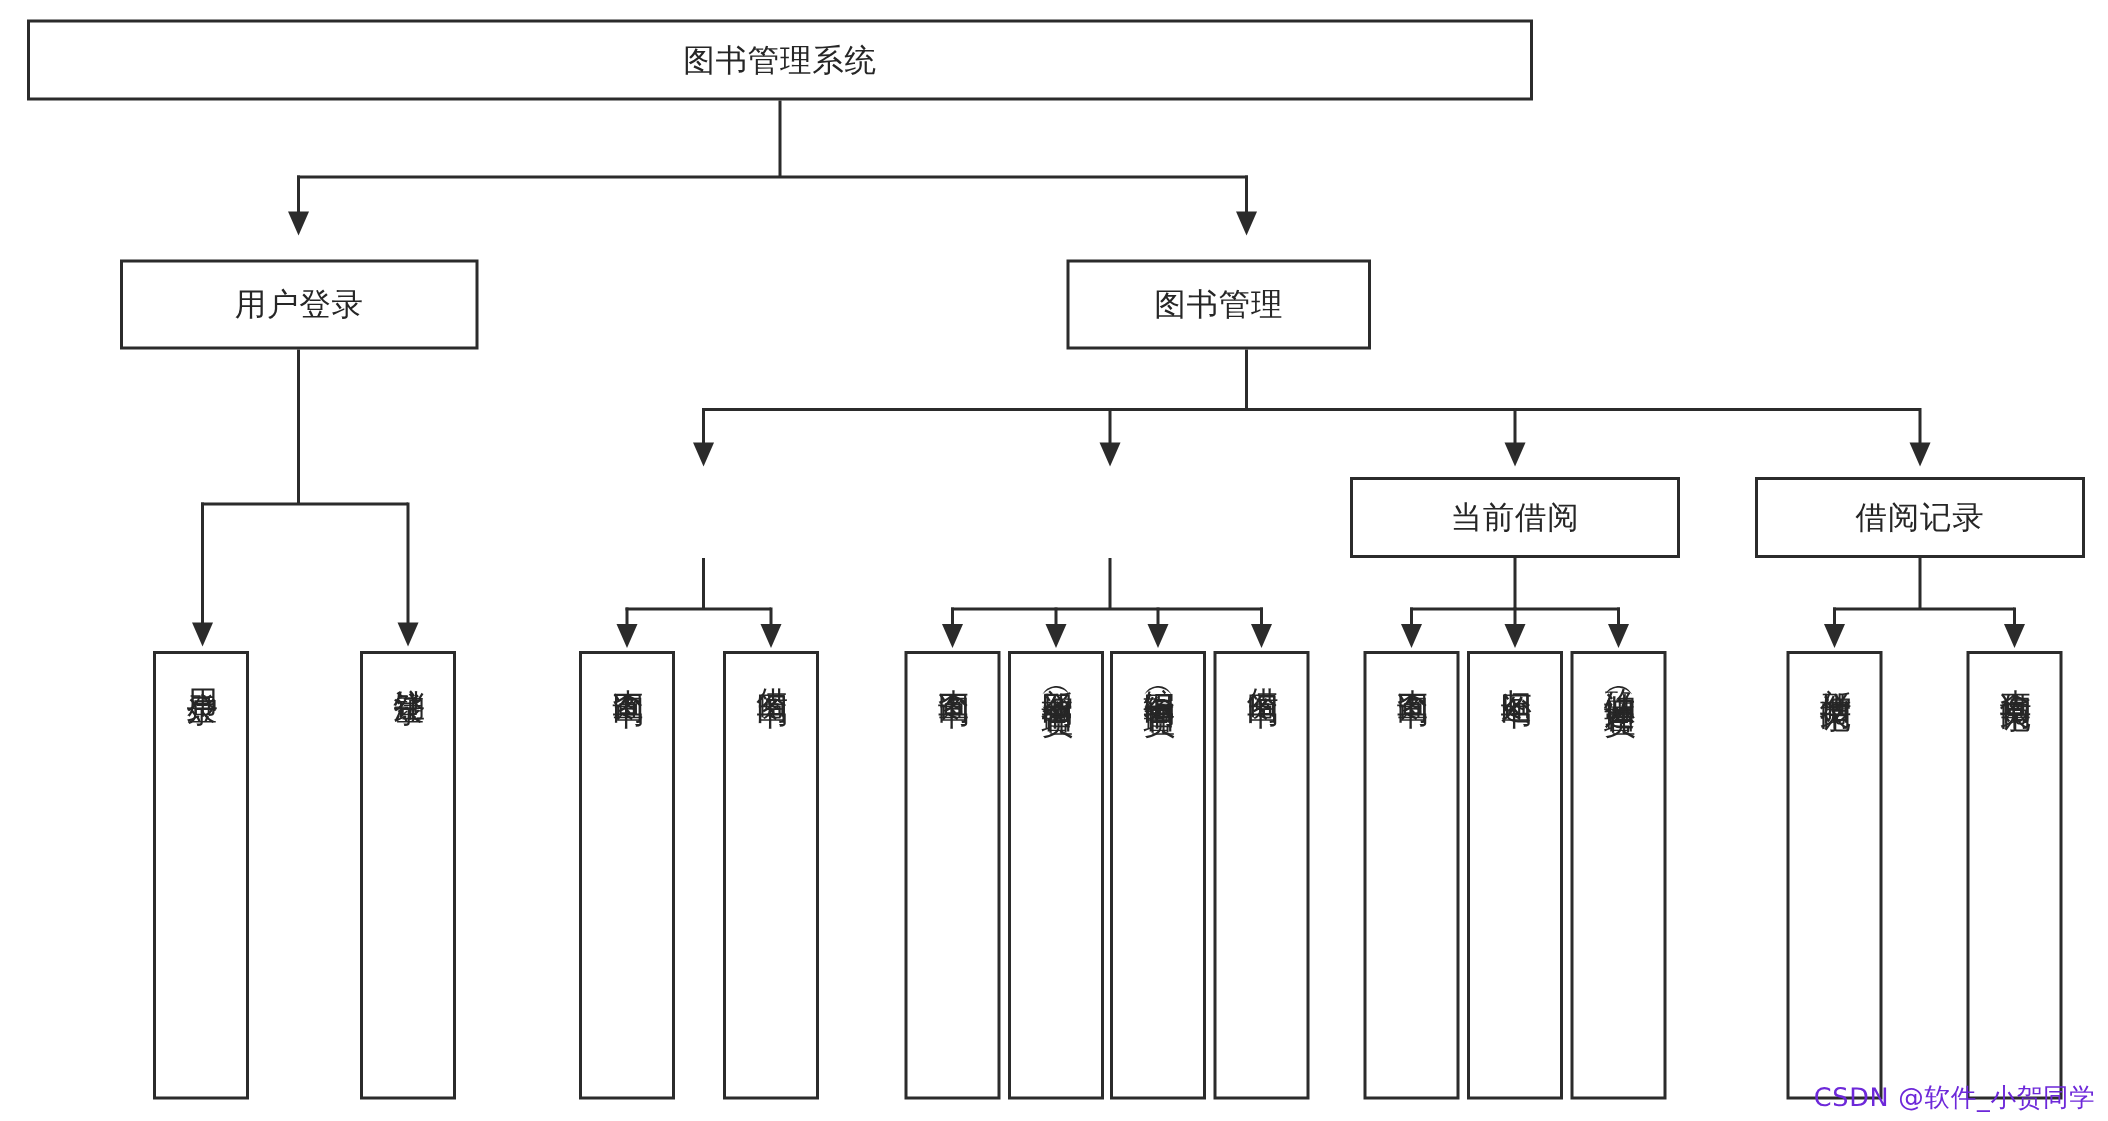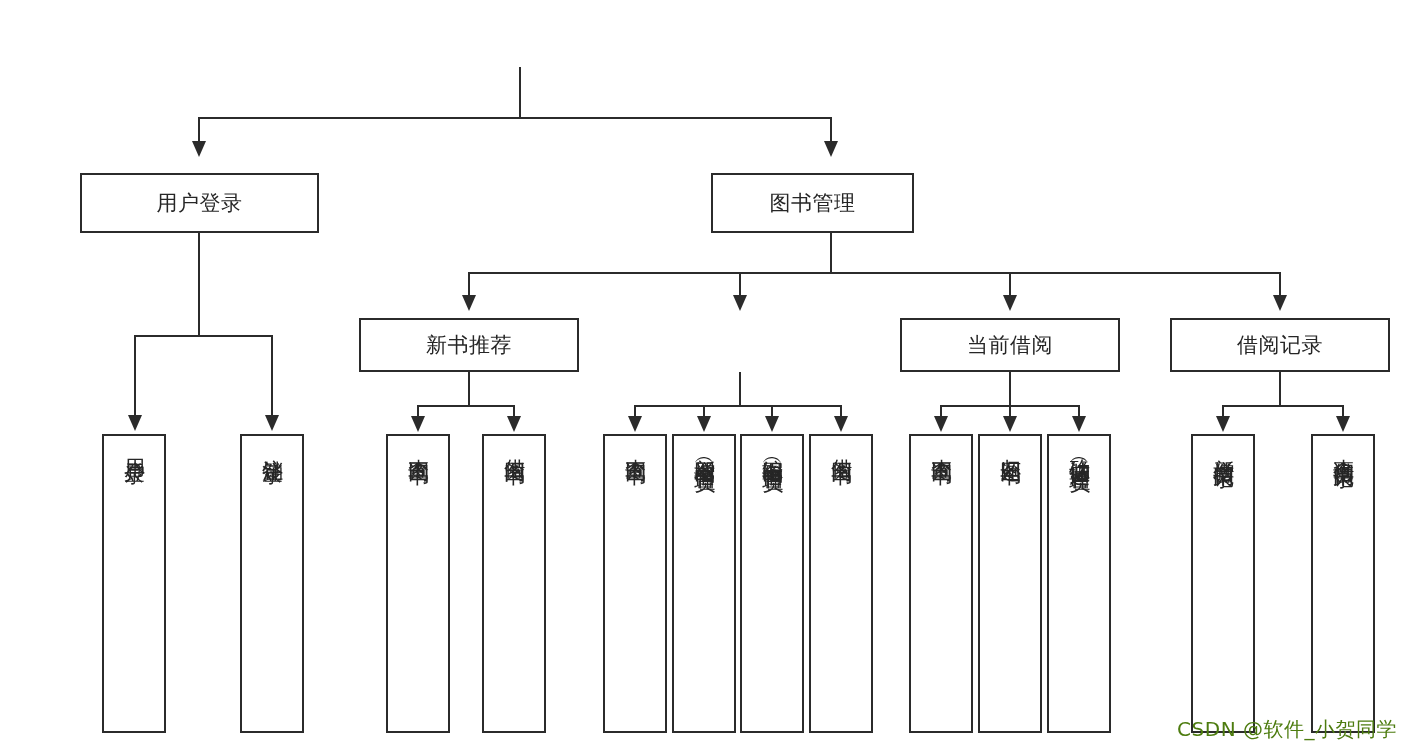--- a/index.html
+++ b/index.html
@@ -67,32 +67,35 @@
     height: 0;
     border-left: 7px solid transparent;
     border-right: 7px solid transparent;
     border-top: 16px solid #2b2b2b;
   }
   
   #watermark {
     position: absolute;
     right: 8px;
     bottom: 4px;
-    font-size: 20px;
-    color: #4d7c0f;
+    font-size: 17px;
+    color: #6d28d9;
     letter-spacing: 0.5px;
     white-space: nowrap;
     user-select: none;
   }
 </style>
 </head>
 <body>
 
 <div id="canvas">
 
+  <div class="node h" style="left:18px; top:13px; width:1004px; height:54px;">
+    <span class="node-label">图书管理系统</span>
+  </div>
 
   <div class="ln vert" style="left:519px; top:67px; width:2px; height:51px;"></div>
 
   <div class="ln horz" style="left:198px; top:117px; width:634px; height:2px;"></div>
 
   <div class="ln vert" style="left:198px; top:117px; width:2px; height:27px;"></div>
   <div class="arrow" style="left:192px; top:141px;"></div>
   <div class="ln vert" style="left:830px; top:117px; width:2px; height:27px;"></div>
   <div class="arrow" style="left:824px; top:141px;"></div>
 
@@ -114,23 +117,20 @@
   <div class="ln horz" style="left:468px; top:272px; width:812px; height:2px;"></div>
   <div class="ln vert" style="left:468px; top:272px; width:2px; height:26px;"></div>
   <div class="arrow" style="left:462px; top:295px;"></div>
   <div class="ln vert" style="left:739px; top:272px; width:2px; height:26px;"></div>
   <div class="arrow" style="left:733px; top:295px;"></div>
   <div class="ln vert" style="left:1009px; top:272px; width:2px; height:26px;"></div>
   <div class="arrow" style="left:1003px; top:295px;"></div>
   <div class="ln vert" style="left:1279px; top:272px; width:2px; height:26px;"></div>
   <div class="arrow" style="left:1273px; top:295px;"></div>
 
-  <div class="node h" style="left:359px; top:318px; width:220px; height:54px;">
-    <span class="node-label">新书推荐</span>
-  </div>
   <div class="node h" style="left:900px; top:318px; width:220px; height:54px;">
     <span class="node-label">当前借阅</span>
   </div>
   <div class="node h" style="left:1170px; top:318px; width:220px; height:54px;">
     <span class="node-label">借阅记录</span>
   </div>
 
   <div class="ln vert" style="left:468px; top:372px; width:2px; height:34px;"></div>
   <div class="ln horz" style="left:417px; top:405px; width:97px; height:2px;"></div>
   <div class="ln vert" style="left:417px; top:405px; width:2px; height:14px;"></div>

